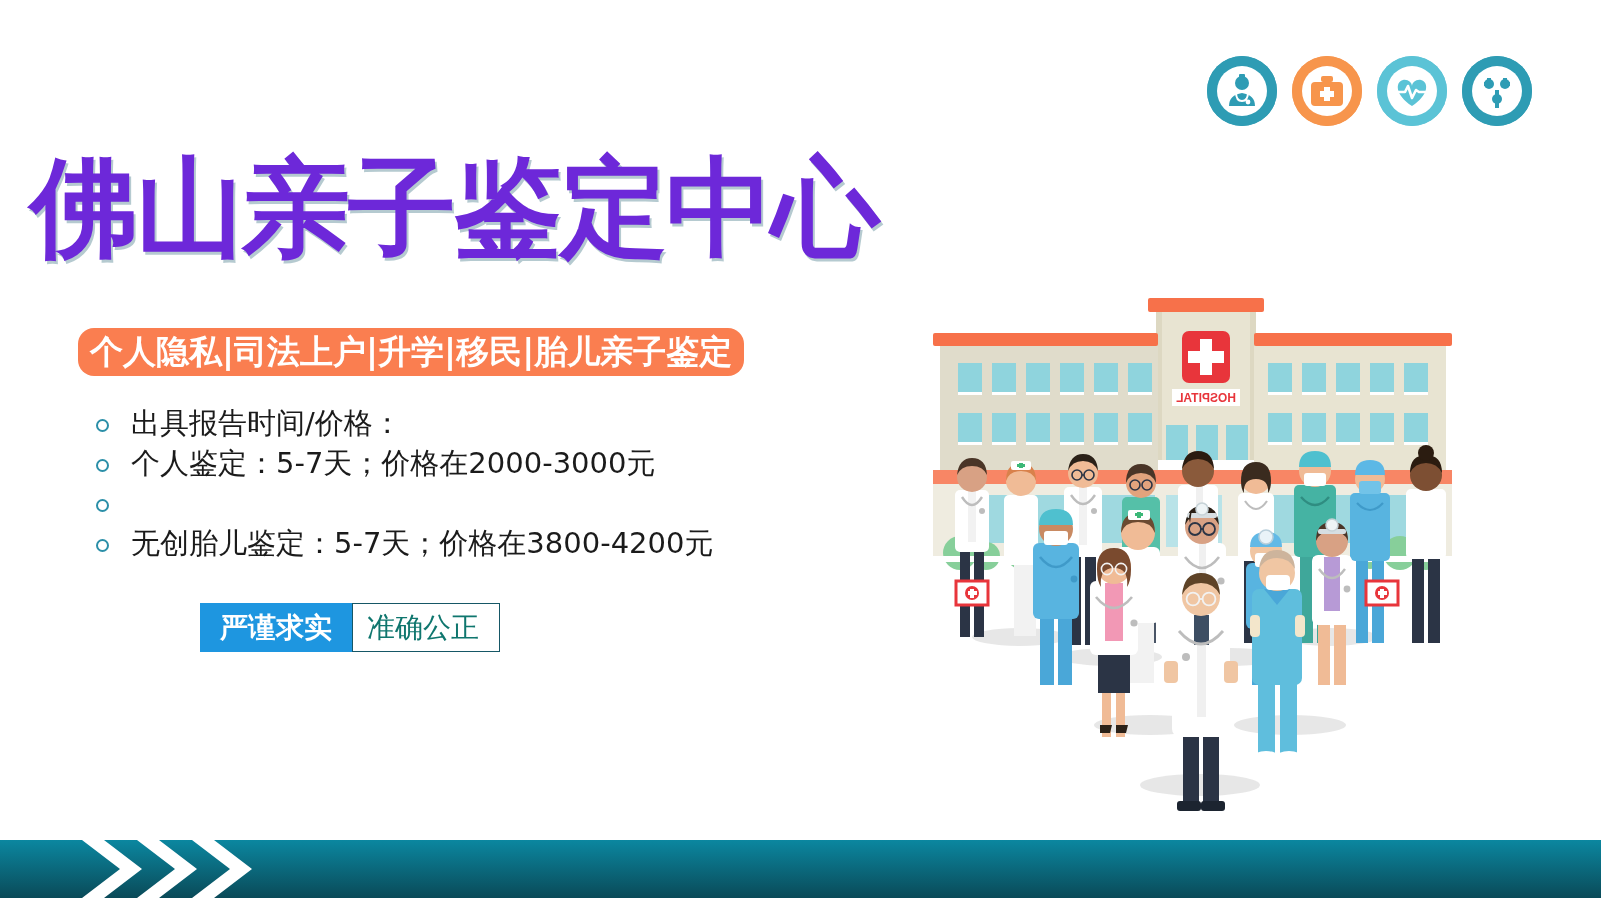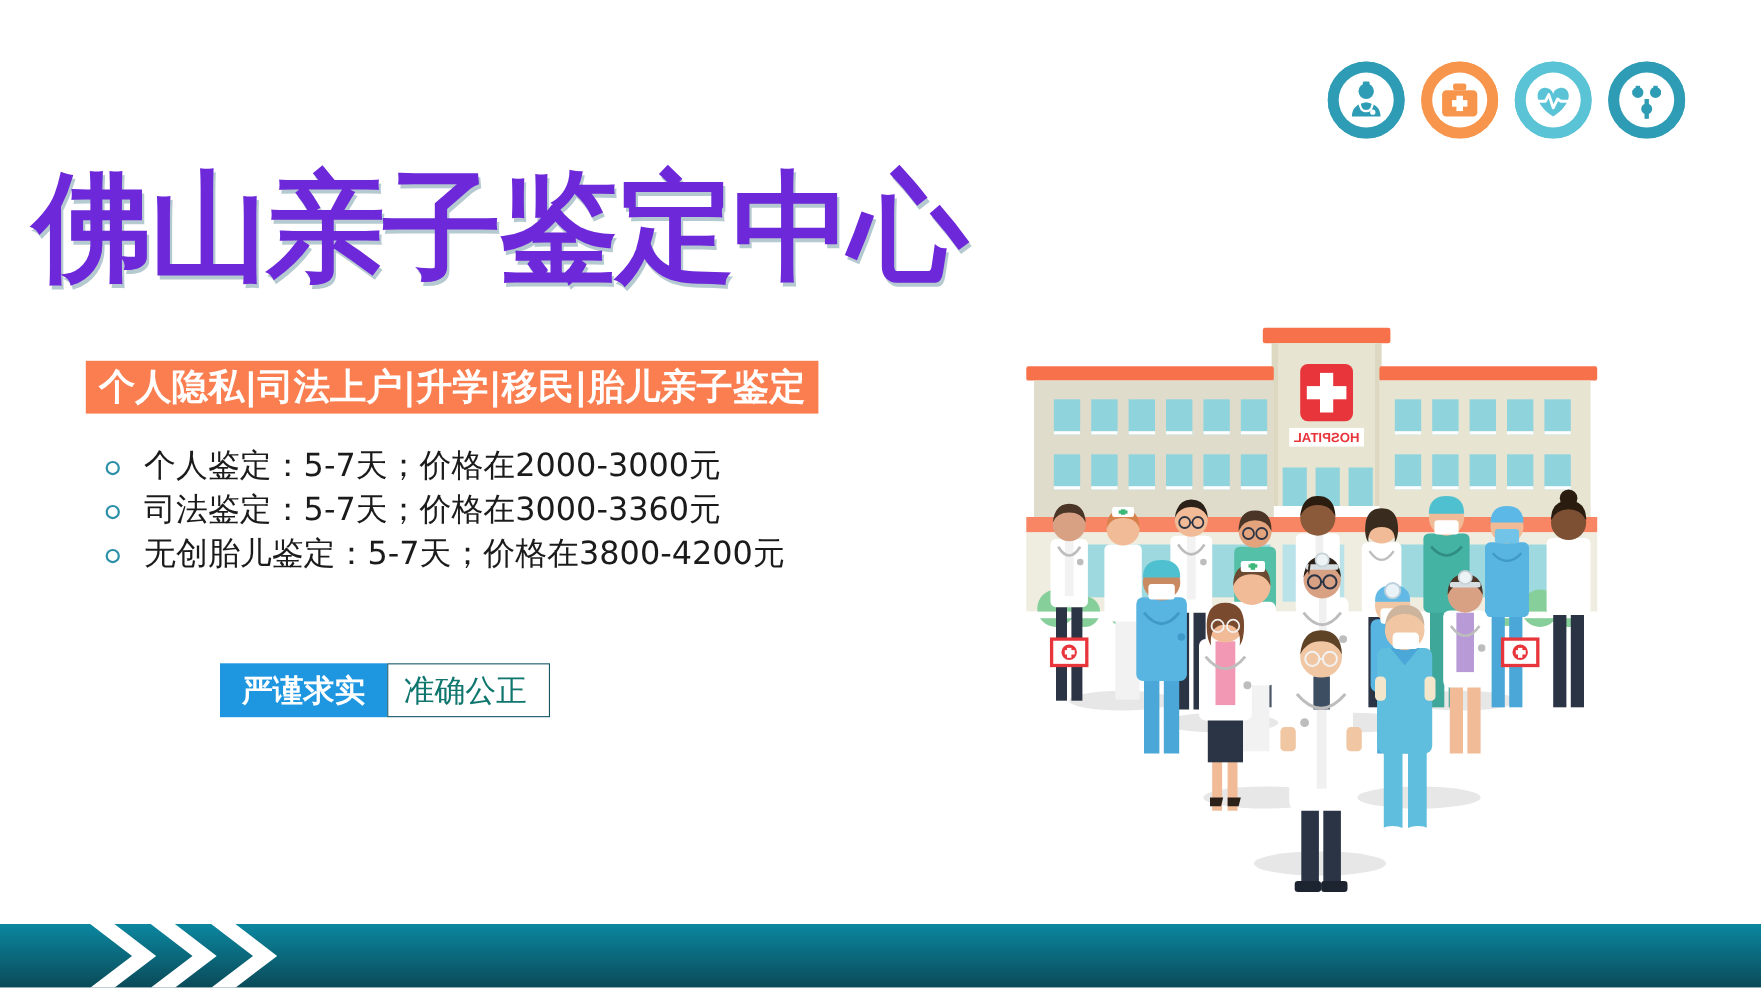--- a/index.html
+++ b/index.html
@@ -55,20 +55,21 @@
   .subtitle-bar {
     position: absolute;
     left: 78px;
     top: 328px;
     height: 48px;
     padding: 0 12px;
     background: #fa7e50;
     display: flex;
     align-items: center;
     box-sizing: border-box;
+    border-radius: 16px;
   }
   .subtitle-bar span {
     color: #ffffff;
     font-size: 33px;
     font-weight: 900;
     letter-spacing: 0px;
     white-space: nowrap;
     font-family: "DejaVu Sans", "Liberation Sans", sans-serif;
   }
 
@@ -220,25 +221,28 @@
 
 <div class="main-title">佛山亲子鉴定中心</div>
 
 <div class="subtitle-bar">
   <span>个人隐私|司法上户|升学|移民|胎儿亲子鉴定</span>
 </div>
 
 <div class="bullets">
   <div class="bullet-row">
     <div class="bullet-mark"></div>
-    <div class="bullet-text">个人鉴定：5-7天；价格在2000-3000元</div>
+    <div class="bullet-text">出具报告时间/价格：</div>
   </div>
   <div class="bullet-row">
     <div class="bullet-mark"></div>
-    <div class="bullet-text">司法鉴定：5-7天；价格在3000-3360元</div>
+    <div class="bullet-text">个人鉴定：5-7天；价格在2000-3000元</div>
+  </div>
+  <div class="bullet-row">
+    <div class="bullet-mark"></div>
   </div>
   <div class="bullet-row">
     <div class="bullet-mark"></div>
     <div class="bullet-text">无创胎儿鉴定：5-7天；价格在3800-4200元</div>
   </div>
 </div>
 
 <div class="slogan-wrap">
   <div class="slogan-primary">严谨求实</div>
   <div class="slogan-secondary">准确公正</div>

